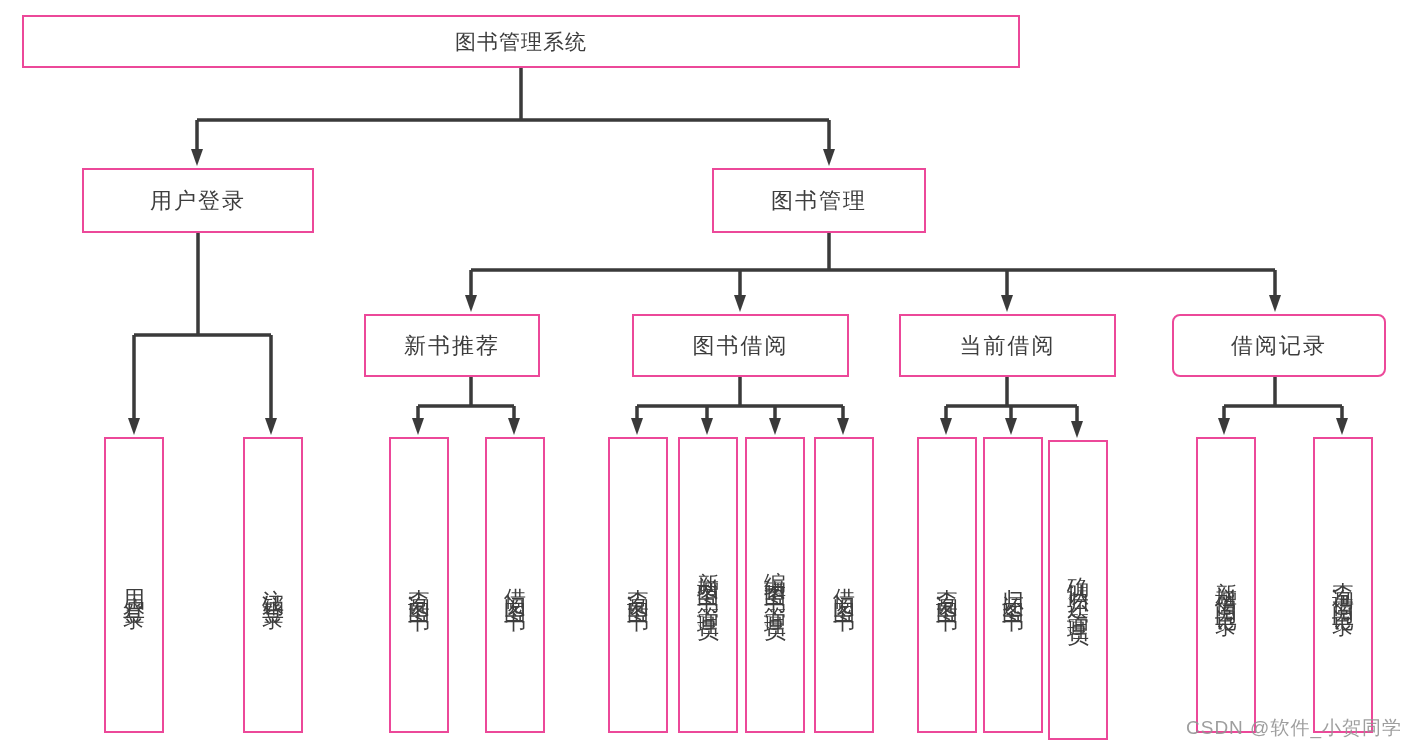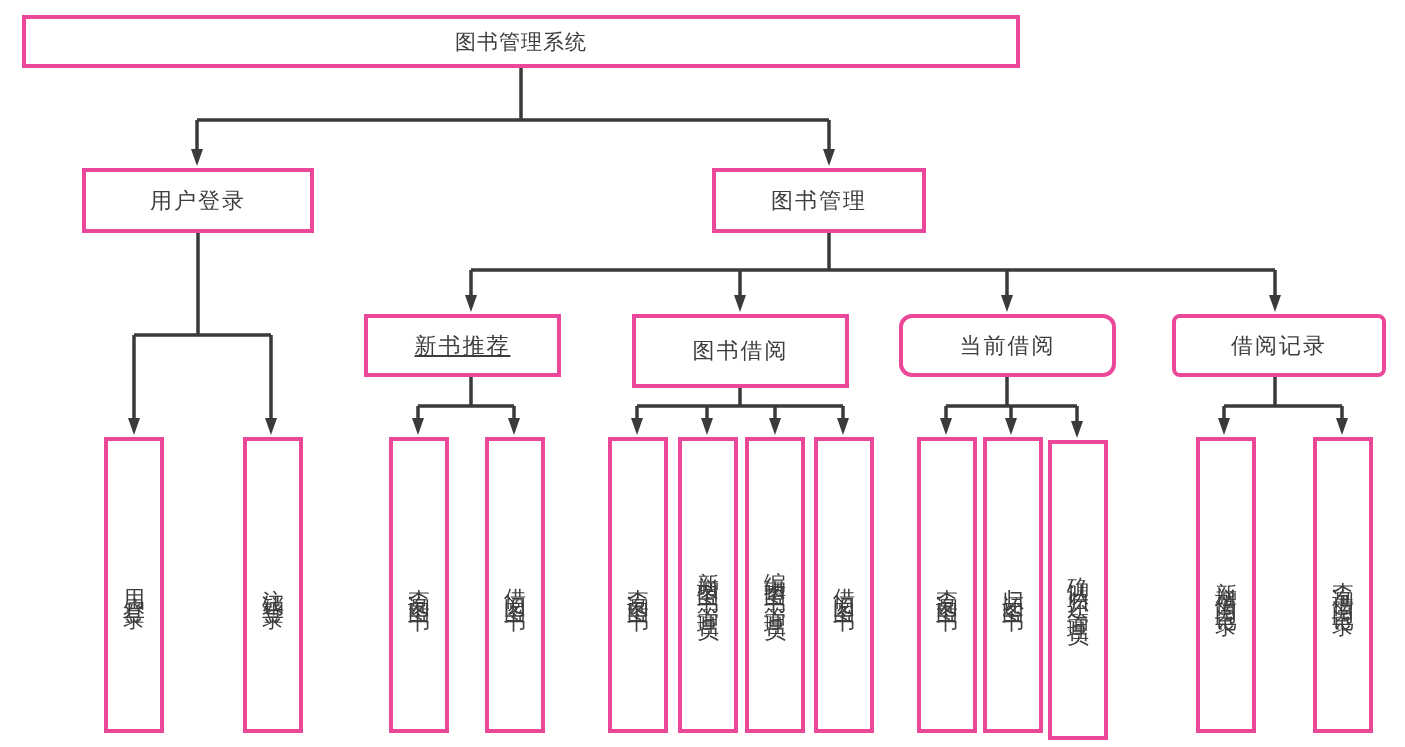--- a/index.html
+++ b/index.html
@@ -13,21 +13,21 @@
   }
   .wires {
     position: absolute;
     left: 0; top: 0;
     width: 1405px; height: 747px;
   }
   .node {
     position: absolute;
     box-sizing: border-box;
     background: #ffffff;
-    border: 4px solid #ec4899;
+    border: 2px solid #ec4899;
     display: flex;
     align-items: center;
     justify-content: center;
     color: #3d3d3d;
     z-index: 2;
   }
   .h {
     font-size: 22px;
     letter-spacing: 2px;
     white-space: nowrap;
@@ -36,23 +36,23 @@
     writing-mode: vertical-rl;
     text-orientation: mixed;
     font-size: 22px;
     letter-spacing: 7px;
     line-height: 1;
   }
   
   #n-root        { left: 22px;   top: 15px;  width: 998px; height: 53px; font-size: 21px; letter-spacing: 1px; }
   #n-user-login  { left: 82px;   top: 168px; width: 232px; height: 65px; }
   #n-book-mgmt   { left: 712px;  top: 168px; width: 214px; height: 65px; }
-  #n-new-book    { left: 364px;  top: 314px; width: 197px; height: 63px; text-decoration: underline; }
-  #n-book-borrow { left: 632px;  top: 314px; width: 217px; height: 74px; }
-  #n-cur-borrow  { left: 899px;  top: 314px; width: 217px; height: 63px; border-radius: 13px; }
+  #n-new-book    { left: 364px;  top: 314px; width: 176px; height: 63px; }
+  #n-book-borrow { left: 632px;  top: 314px; width: 217px; height: 63px; }
+  #n-cur-borrow  { left: 899px;  top: 314px; width: 217px; height: 63px; }
   #n-records     { left: 1172px; top: 314px; width: 214px; height: 63px; border-radius: 8px; }
   .leaf { top: 437px; width: 60px; height: 296px; }
   #l1  { left: 104px; }
   #l2  { left: 243px; }
   #l3  { left: 389px; }
   #l4  { left: 485px; }
   #l5  { left: 608px; }
   #l6  { left: 678px; }
   #l7  { left: 745px; }
   #l8  { left: 814px; }
@@ -138,13 +138,14 @@
   <div class="node v leaf" id="l7">编辑图书（管理员）</div>
   <div class="node v leaf" id="l8">借阅图书</div>
 
   <div class="node v leaf" id="l9">查询图书</div>
   <div class="node v leaf" id="l10">归还图书</div>
   <div class="node v leaf" id="l11">确认归还（管理员）</div>
 
   <div class="node v leaf" id="l12">新增借阅记录</div>
   <div class="node v leaf" id="l13">查询借阅记录</div>
 
+  <div class="watermark">CSDN @软件_小贺同学</div>
 </div>
 
 </body></html>

